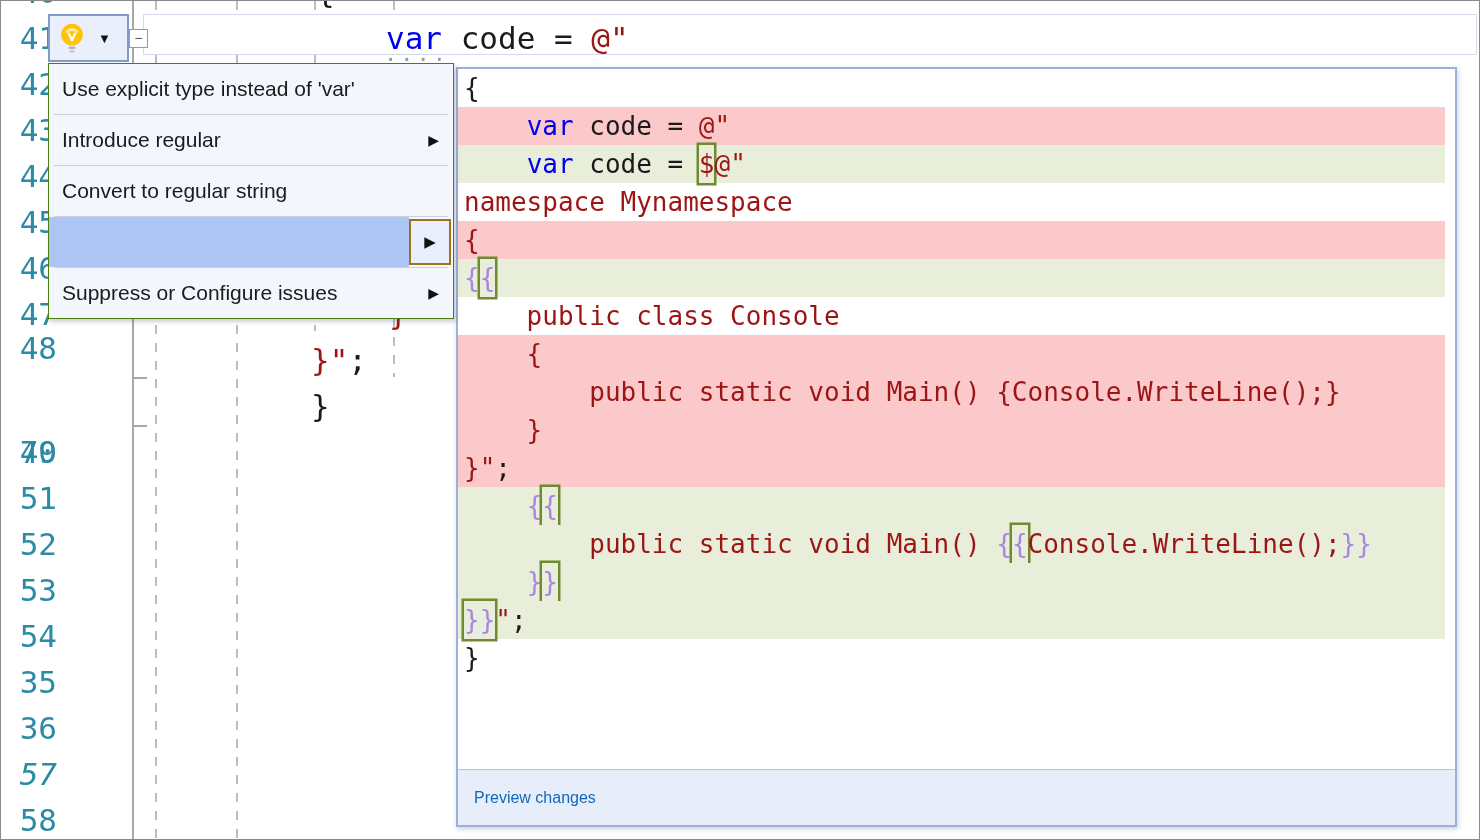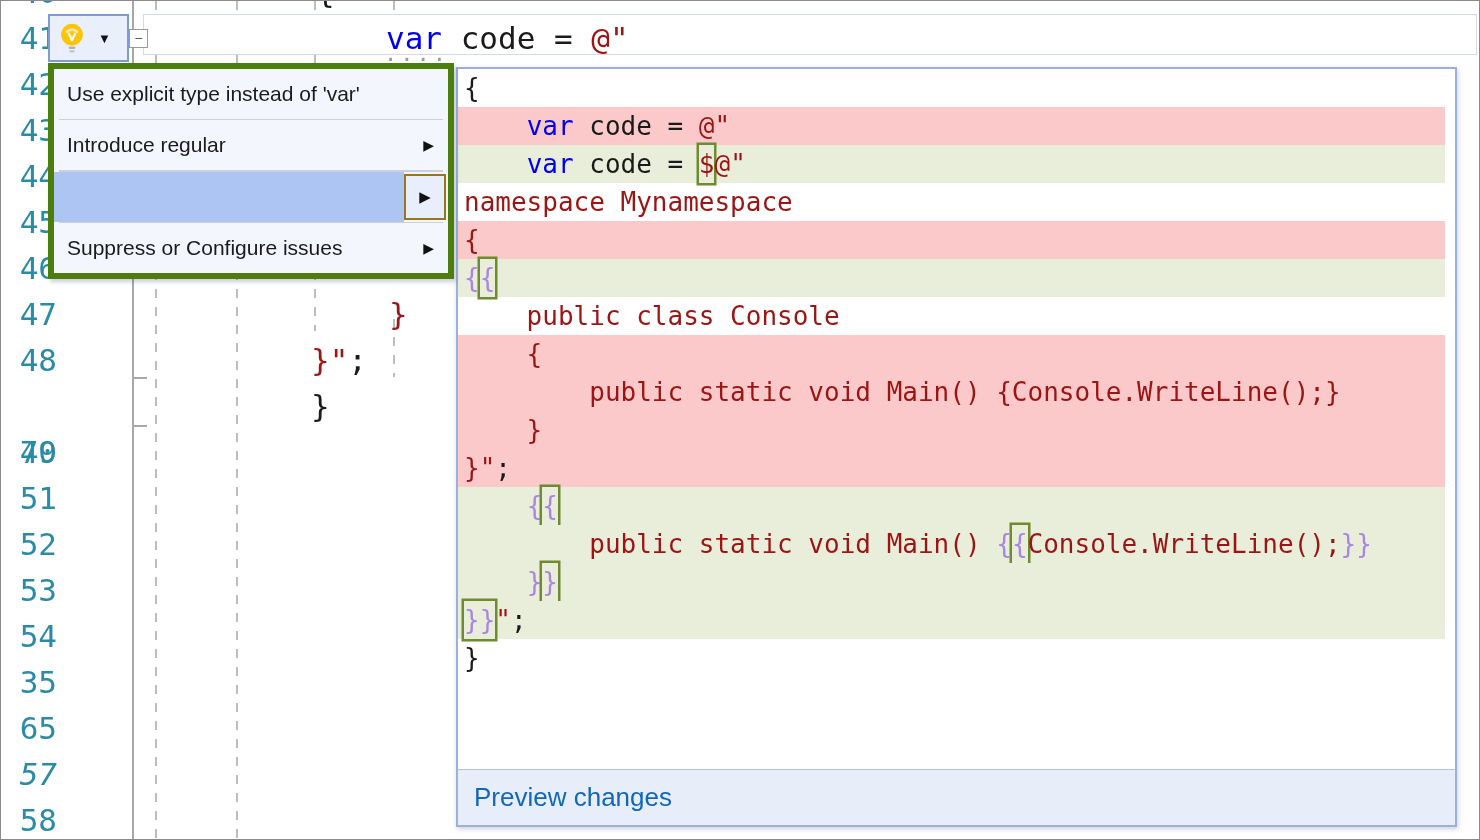--- a/index.html
+++ b/index.html
@@ -46,21 +46,21 @@
   .sugg-dots{position:absolute;left:383px;top:46px;color:#9a9a9a;font-size:22px;letter-spacing:3px;}
   .fold-box{position:absolute;left:128px;top:28px;width:19px;height:19px;background:#fff;
     border:1px solid #9a9a9a;color:#555;font-size:14px;line-height:16px;text-align:center;}
   
   .lb-btn{position:absolute;left:47px;top:13px;width:81px;height:48px;background:#eaeffc;
     border:2px solid var(--lb-border);display:flex;align-items:center;cursor:pointer;}
   .lb-icon{margin-left:8px;display:block;}
   .lb-caret{margin-left:12px;font-size:13px;color:#111;}
   
   .menu{position:absolute;left:47px;top:62px;width:406px;background:var(--menu-bg);
-    border:6px solid #4d7c0f;box-shadow:2px 3px 4px rgba(60,70,100,.25);z-index:10;}
+    border:1px solid #4d7c0f;box-shadow:2px 3px 4px rgba(60,70,100,.25);z-index:10;}
   .menu-item{position:relative;height:50px;line-height:50px;font-size:21px;color:#1b1b1b;cursor:pointer;}
   .mi-label{position:relative;z-index:1;padding-left:13px;}
   .mi-arrow{position:absolute;right:14px;top:0;font-size:14px;color:#111;}
   .menu-item.selected::before{content:"";position:absolute;top:0;bottom:0;left:0;right:44px;
     background:var(--menu-sel);}
   .arrow-box{position:absolute;right:2px;top:2px;width:42px;height:46px;background:#e9eefc;
     border:2.5px solid var(--gold);display:flex;align-items:center;justify-content:center;
     font-size:15px;color:#111;cursor:pointer;}
   .menu-sep{height:1px;background:#ccd0de;margin:0 5px;}
   
@@ -68,21 +68,21 @@
     border:2px solid var(--pane-border);box-shadow:1px 2px 5px rgba(110,120,150,.35);z-index:5;}
   .phead{display:flex;align-items:center;height:38px;margin-top:8px;padding-left:8px;
     font-size:26px;color:var(--teal);}
   .phead .rule{flex:1;height:0;border-top:2px solid #a0a0a0;margin-left:14px;margin-right:2px;}
   .prow{position:relative;height:38px;line-height:38px;font-size:26px;white-space:pre;
     color:var(--plain);padding-left:6px;}
   .prow.removed{background:var(--removed);margin-right:10px;}
   .prow.added{background:var(--added);margin-right:10px;}
   .pfoot{position:absolute;left:0;right:0;bottom:0;height:56px;background:var(--footer-bg);
     border-top:1px solid #b6c2e2;display:flex;align-items:center;}
-  .pfoot a{margin-left:16px;font-size:26px;color:var(--link);text-decoration:none;cursor:pointer;}
+  .pfoot a{margin-left:16px;font-size:16px;color:var(--link);text-decoration:none;cursor:pointer;}
 </style>
 </head>
 <body>
 
 <div class="screen">
 
   <div class="guide" style="left:154px;top:0;height:840px;"></div>
   <div class="guide" style="left:235px;top:0;height:840px;"></div>
   <div class="guide" style="left:313px;top:0;height:330px;"></div>
   <div class="guide" style="left:392px;top:0;height:14px;"></div>
@@ -96,29 +96,29 @@
 
   <div id="lineNumbers">
       <div class="line-num mono" style="top: -32px;">40</div>
       <div class="line-num mono" style="top: 14px;">41</div>
       <div class="line-num mono" style="top: 60px;">42</div>
       <div class="line-num mono" style="top: 106px;">43</div>
       <div class="line-num mono" style="top: 152px;">44</div>
       <div class="line-num mono" style="top: 198px;">45</div>
       <div class="line-num mono" style="top: 244px;">46</div>
       <div class="line-num mono" style="top: 290px;">47</div>
-      <div class="line-num mono" style="top: 336px;">48</div>
+      <div class="line-num mono" style="top: 324px;">48</div>
       <div class="line-num mono" style="top: 382px; margin-top: 46px;">49</div>
       <div class="line-num mono" style="top: 428px;">70</div>
       <div class="line-num mono" style="top: 474px;">51</div>
       <div class="line-num mono" style="top: 520px;">52</div>
       <div class="line-num mono" style="top: 566px;">53</div>
       <div class="line-num mono" style="top: 612px;">54</div>
       <div class="line-num mono" style="top: 658px;">35</div>
-      <div class="line-num mono" style="top: 704px;">65</div>
+      <div class="line-num mono" style="top: 704px;">36</div>
       <div class="line-num mono" style="top: 750px; font-style: italic;">57</div>
       <div class="line-num mono" style="top: 796px;">58</div>
     </div>
 
   <div id="codeLayer" class="mono">
       <div class="code-line" style="left: 315px; top: -32px;"><span class="tok plain">{</span></div>
       <div class="code-line" style="left: 385px; top: 14px;"><span class="tok kw">var</span><span class="tok plain"> code = </span><span class="tok str">@"</span></div>
       <div class="code-line" style="left: 388px; top: 290px;"><span class="tok str">}</span></div>
       <div class="code-line" style="left: 310px; top: 336px;"><span class="tok str">}"</span><span class="tok plain">;</span></div>
       <div class="code-line" style="left: 310px; top: 382px;"><span class="tok plain">}</span></div>
@@ -137,20 +137,21 @@
       <rect x="9.7" y="24.7" width="4.6" height="2" rx="1" fill="#c4c4c4"></rect>
     </svg>
     <span class="lb-caret">▼</span>
   </div>
 
   <div class="menu" id="menuList">
       <div class="menu-item"><span class="mi-label">Use explicit type instead of 'var'</span></div>
       <div class="menu-sep"></div>
       <div class="menu-item"><span class="mi-label">Introduce regular</span><span class="mi-arrow">▶</span></div>
       <div class="menu-sep"></div>
+      <div class="menu-item"><span class="mi-label">Convert to regular string</span></div>
       <div class="menu-sep"></div>
       <div class="menu-item selected"><span class="arrow-box">
           <span>▶</span>
         </span></div>
       <div class="menu-sep"></div>
       <div class="menu-item"><span class="mi-label">Suppress or Configure issues</span><span class="mi-arrow">▶</span></div>
     </div>
 
   <div class="pane">
     <div id="previewLines" class="mono">

